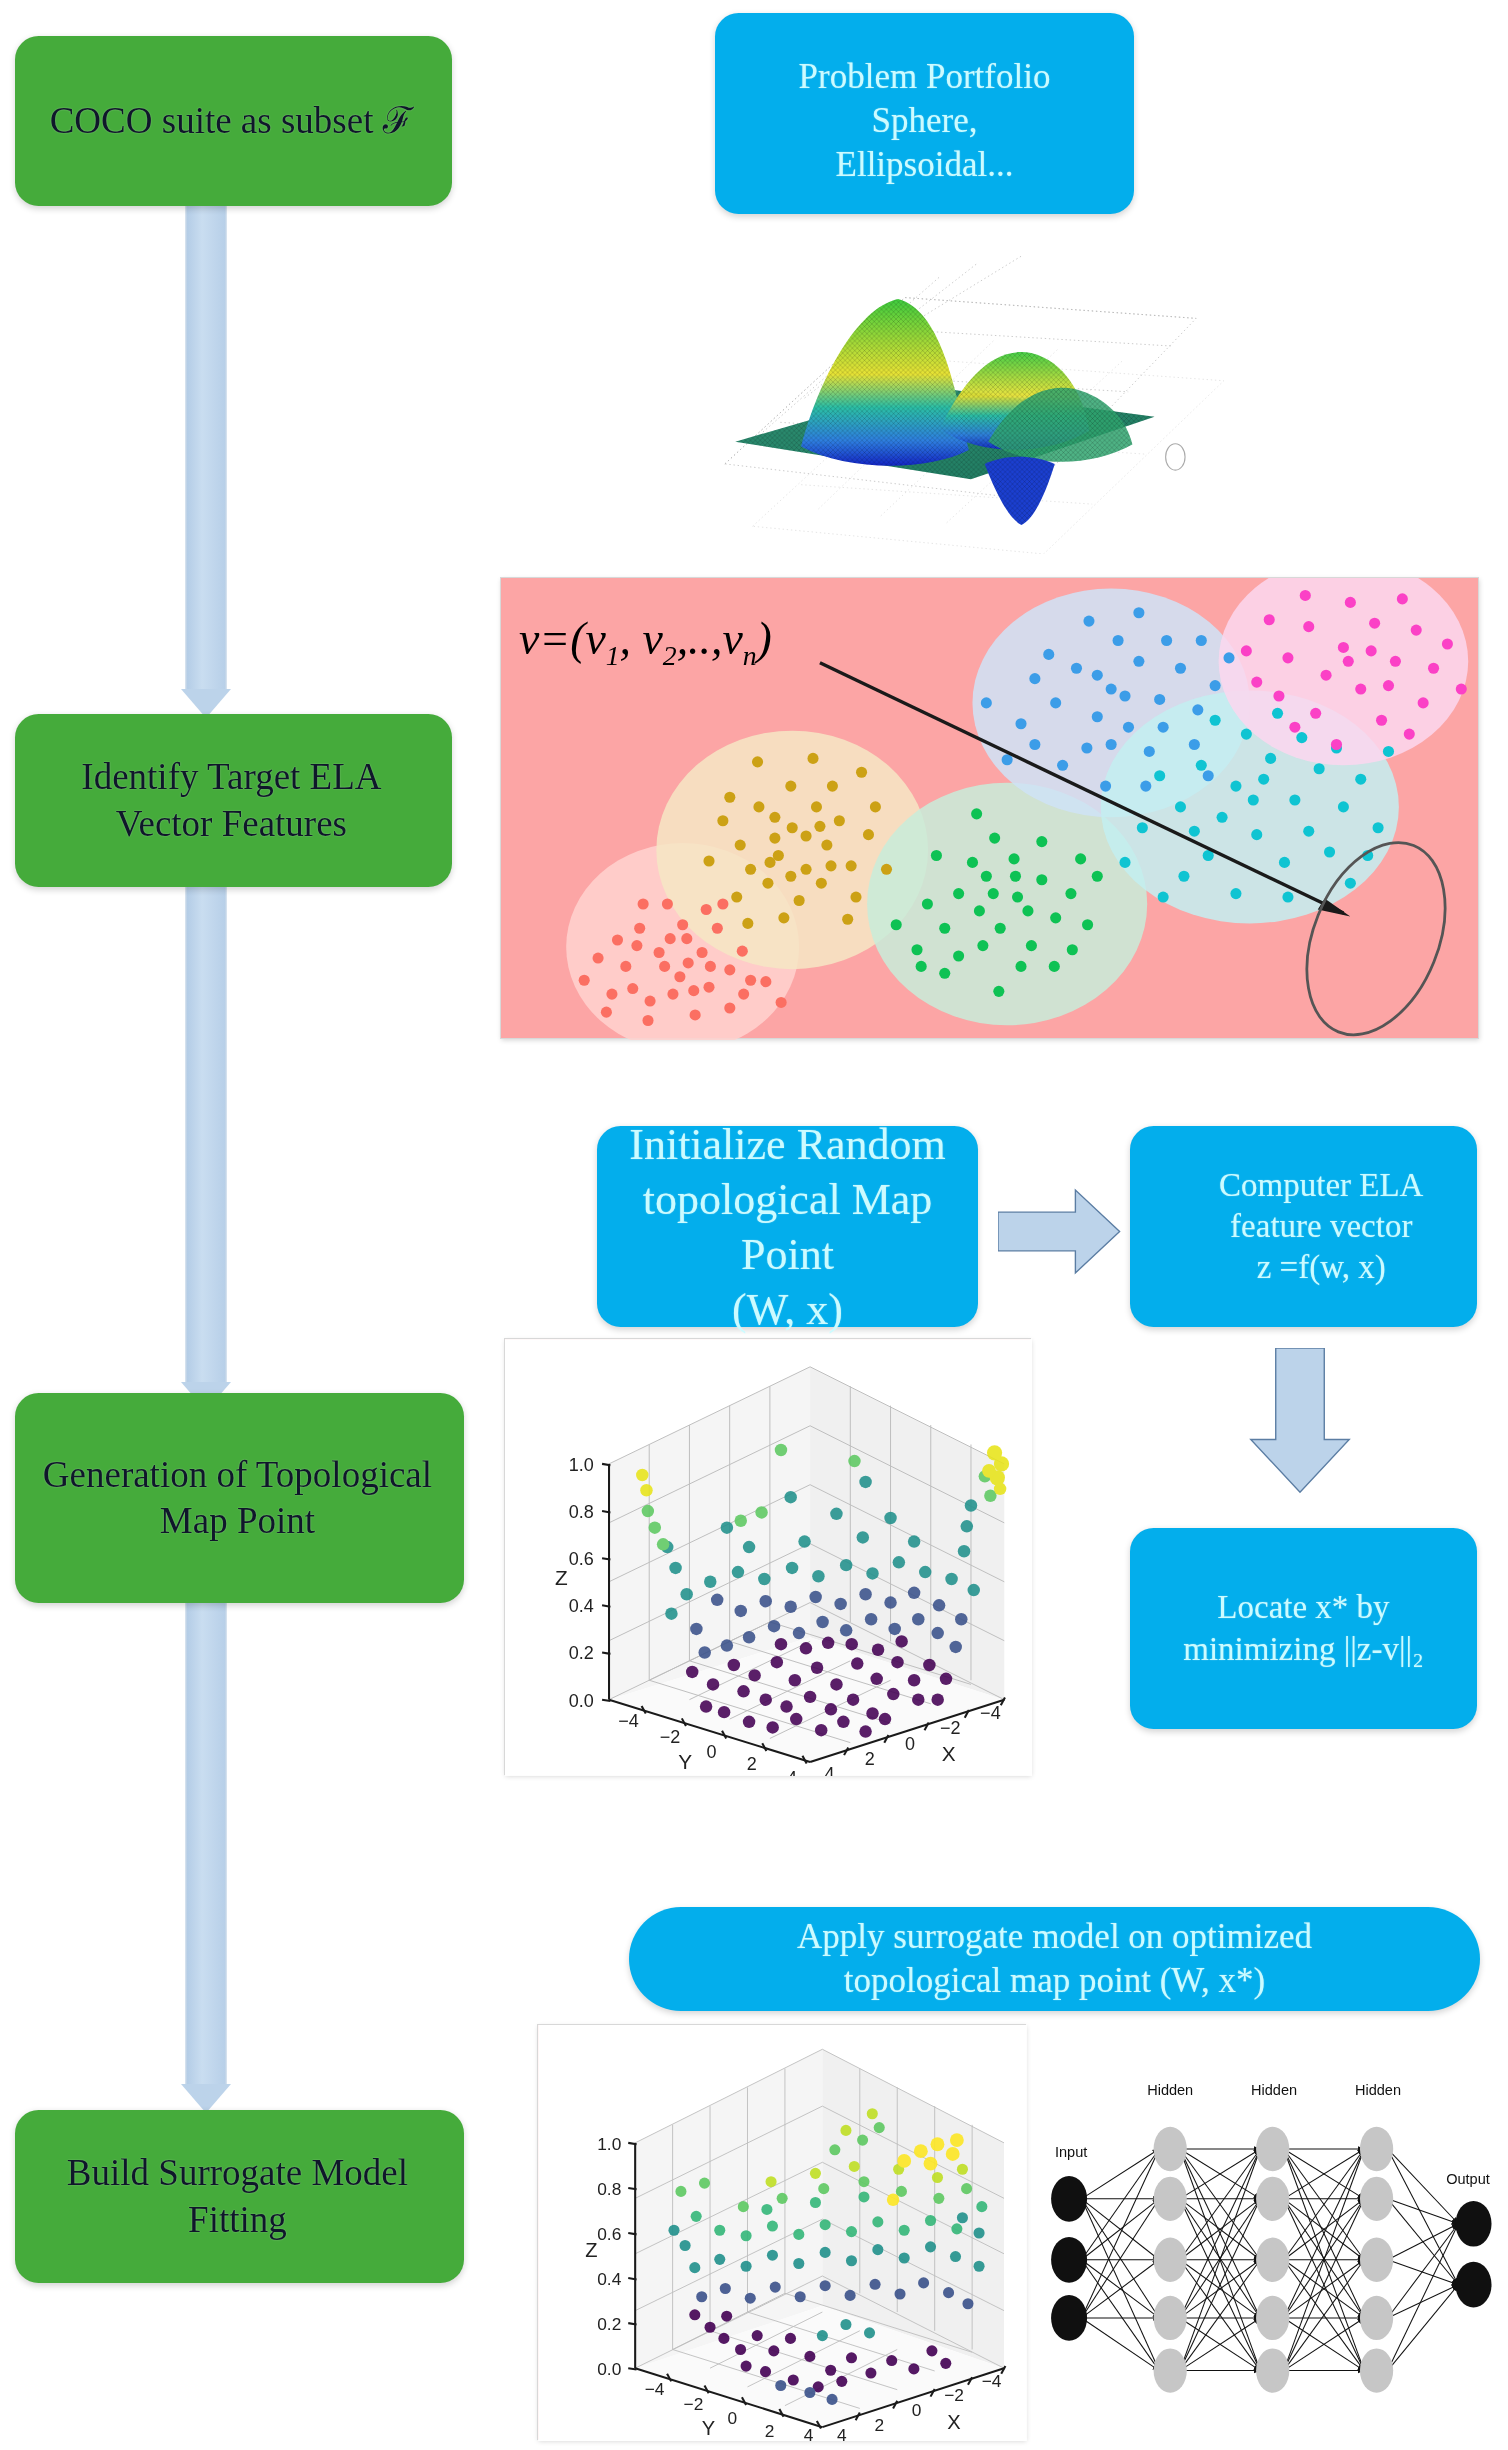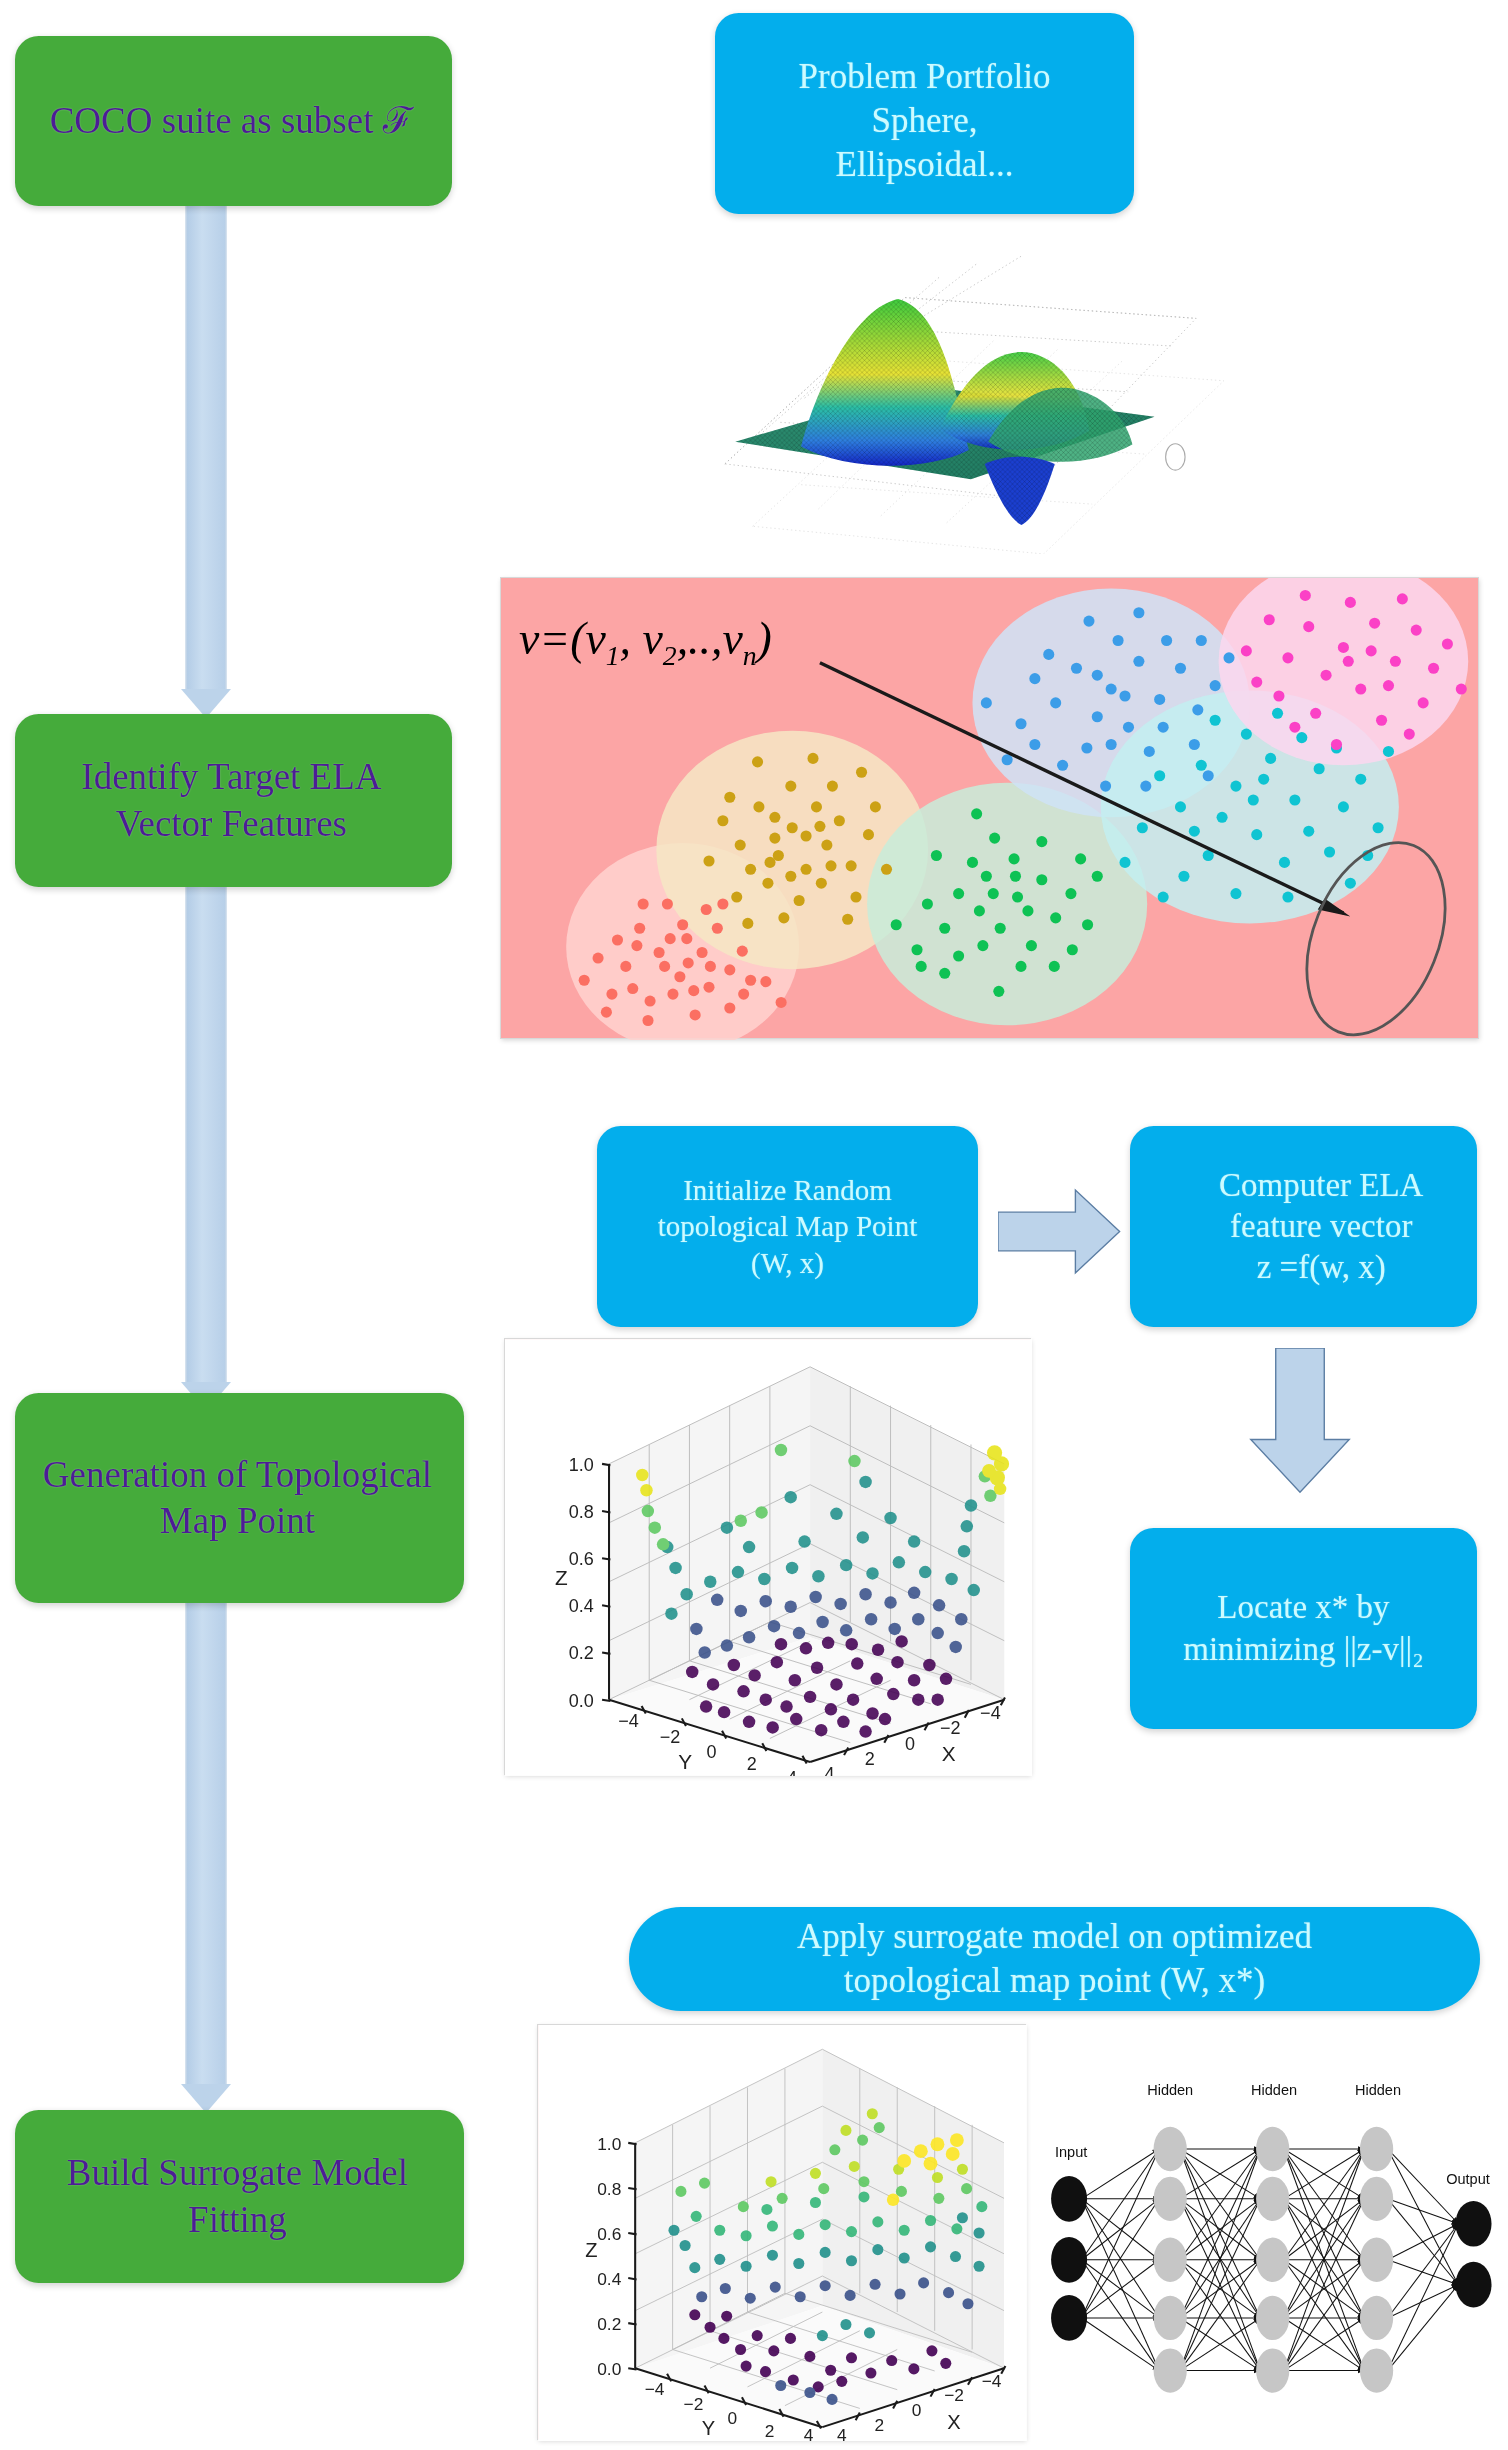--- a/index.html
+++ b/index.html
@@ -11,21 +11,21 @@
   
   .pbox{
     position:absolute;display:flex;align-items:center;justify-content:center;
     text-align:center;color:#eaffea;line-height:1.25;
     border-radius:23.6px;
     box-shadow:0 2.8px 6.2px rgba(0,0,0,.17);
     font-family:"Liberation Serif", serif;
     padding:0 12.5px;box-sizing:border-box;
     text-shadow:0 0 1.4px rgba(255,255,255,.45);
   }
-  .pbox.green{background:#45ab3b;color:#4c1d95;padding-left:8px;}
+  .pbox.green{background:#45ab3b;color:#0f172a;padding-left:8px;}
   .pbox.blue{background:#03aeec;color:#ccfbff;}
 
   
   .varrow{position:absolute;}
   .varrow .shaft{
     position:absolute;left:50%;transform:translateX(-50%);top:0;
     background:linear-gradient(to right,#b3cce6 0%,#c9ddf0 40%,#b7cfe8 100%);
     border-left:0.7px solid #aac3de;border-right:0.7px solid #aac3de;
   }
   .varrow .head{
@@ -372,21 +372,21 @@
   <polygon points="1225,488 1178,478 1188,462" fill="#1a1a1a"></polygon>
 
   <ellipse cx="1262" cy="520" rx="90" ry="145" transform="rotate(22 1262 520)" fill="none" stroke="#555" stroke-width="4"></ellipse>
 
   <text x="26" y="110" font-family="Liberation Serif, serif" font-size="66" font-style="italic" fill="#000">
     <tspan>v=(v</tspan><tspan font-size="40" dy="16">1</tspan><tspan font-size="66" dy="-16">,  v</tspan><tspan font-size="40" dy="16">2</tspan><tspan font-size="66" dy="-16">,..,v</tspan><tspan font-size="40" dy="16" font-style="italic">n</tspan><tspan font-size="66" dy="-16">)</tspan>
   </text>
 </svg>
 </div>
 
-<div class="pbox blue" style="left:597px;top:1126px;width:381px;height:201px;font-size:29px;">
+<div class="pbox blue" style="left:597px;top:1126px;width:381px;height:201px;font-size:44px;">
   <span style="white-space:pre-line;">Initialize Random
 topological Map Point
 (W, x)</span>
 </div>
 
 <div class="blockarrow" style="left:998px;top:1187px;width:123px;height:89px;">
 <svg viewBox="0 0 178 128" width="123" height="89">
   <polygon points="0,36 112,36 112,4 176,64 112,124 112,92 0,92" fill="#bcd3ea" stroke="#5b7da3" stroke-width="2"></polygon>
 </svg>
 </div>

